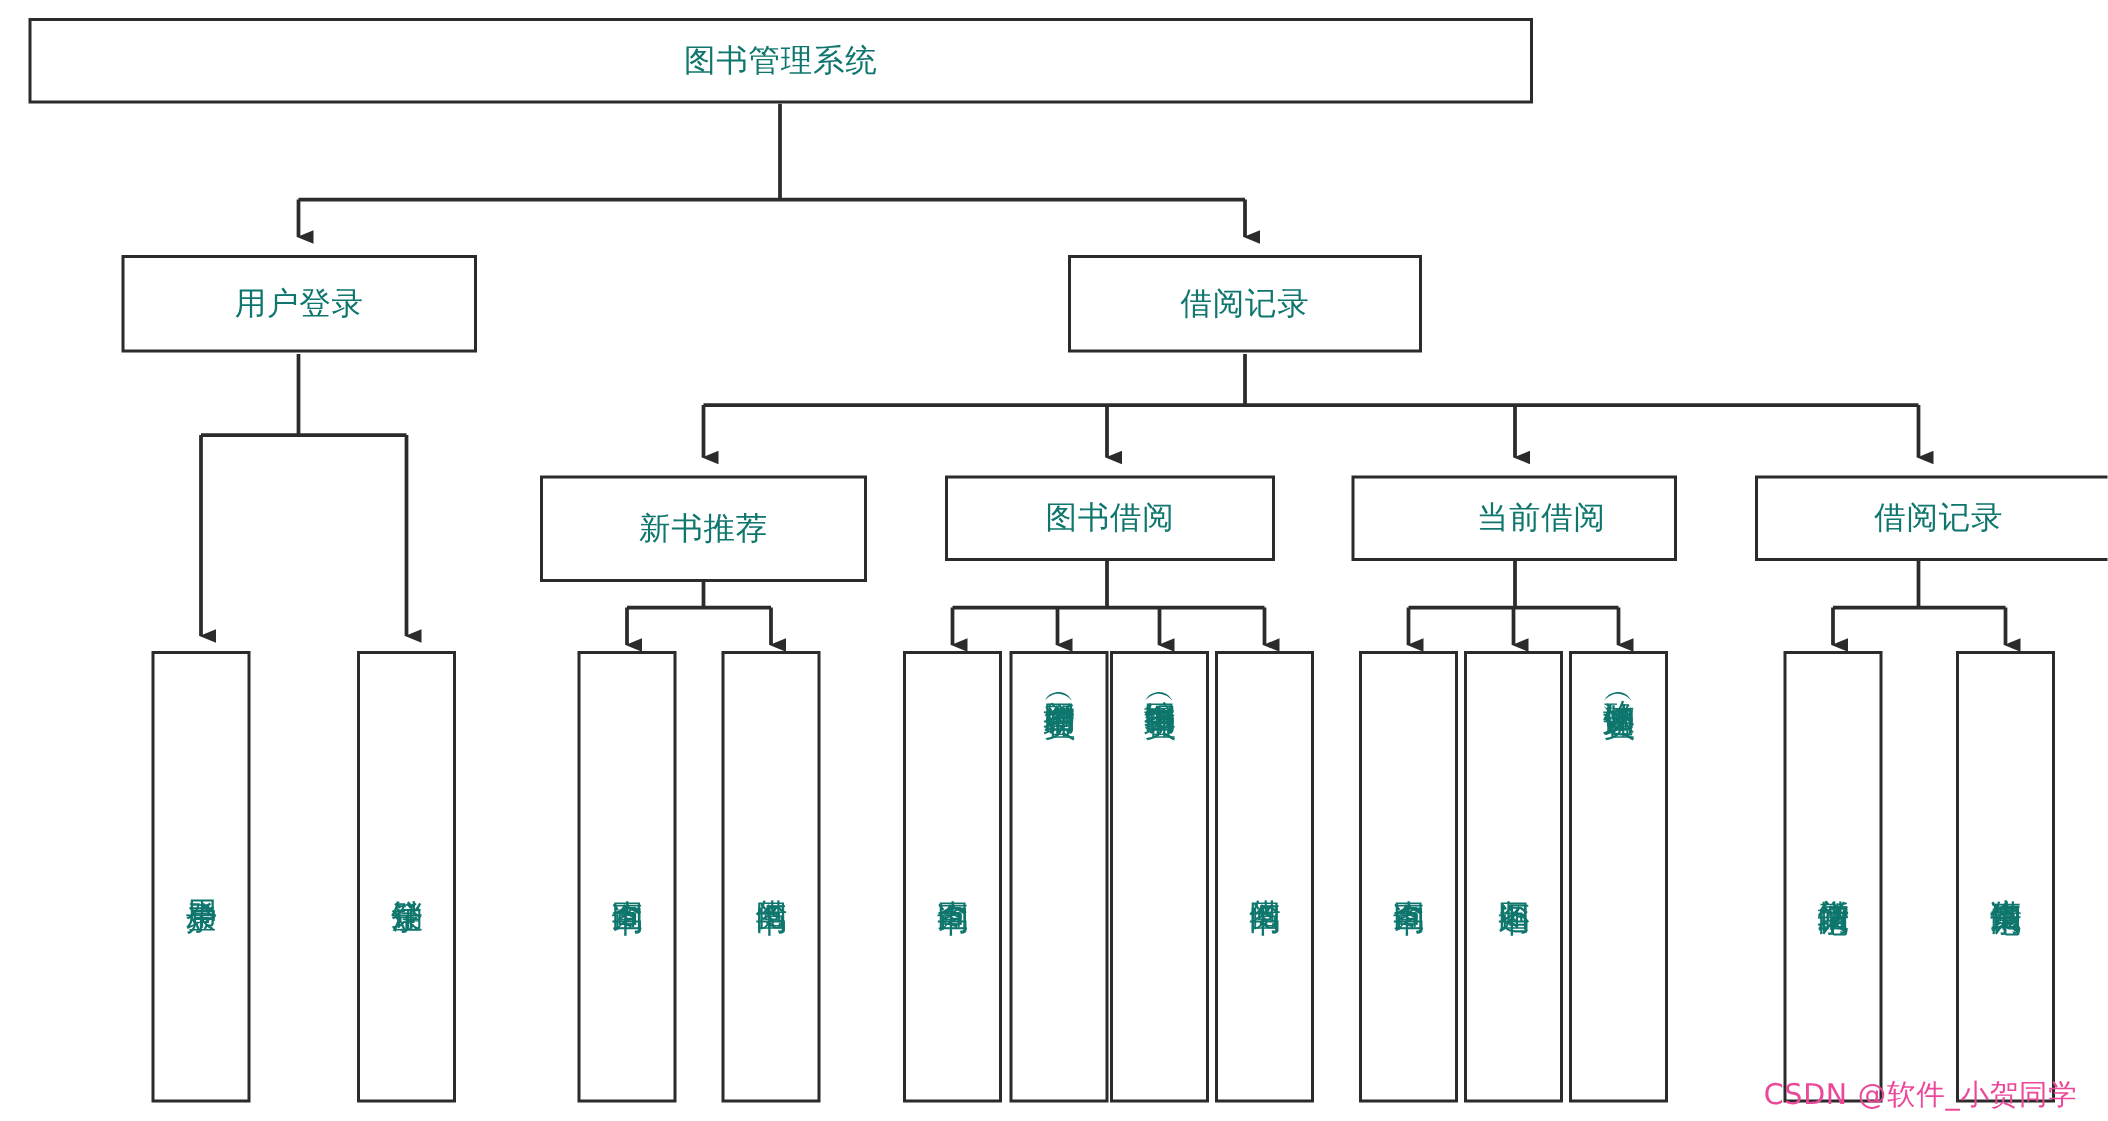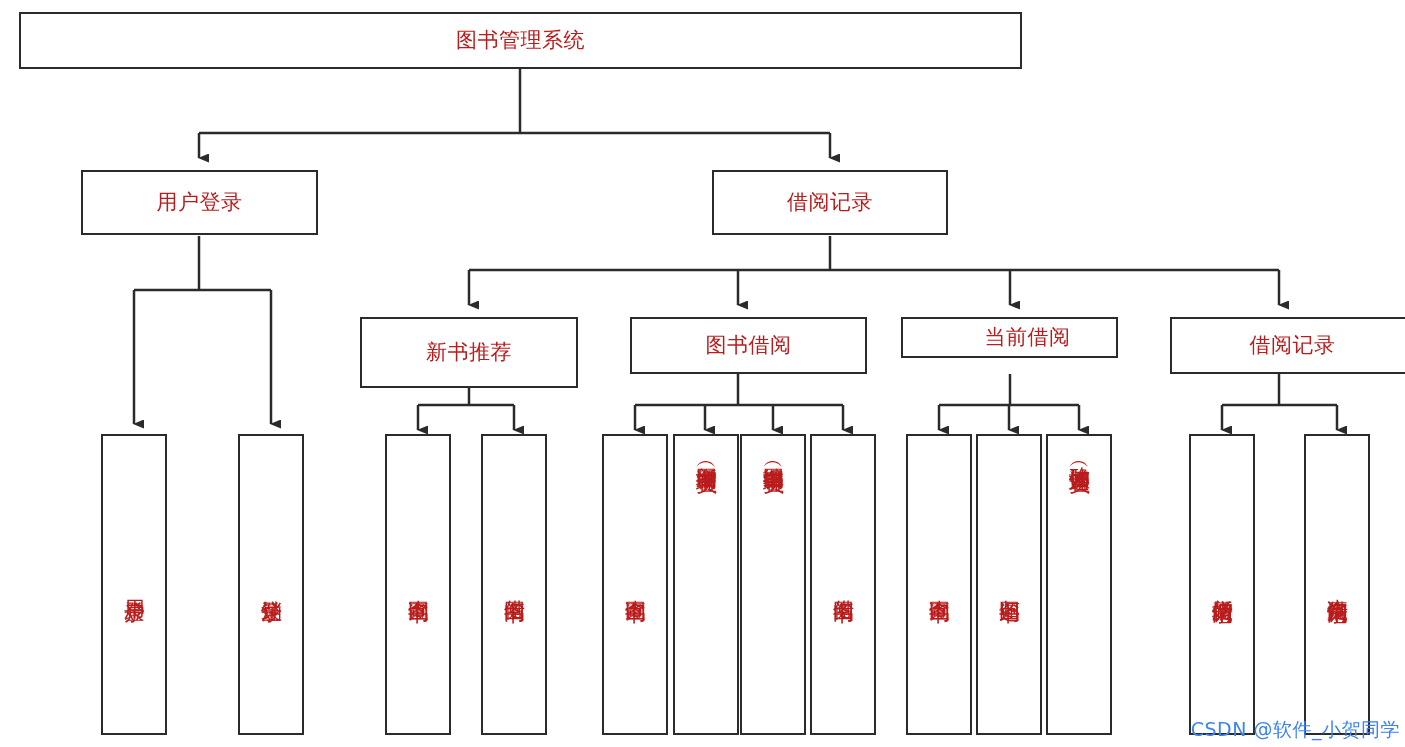--- a/index.html
+++ b/index.html
@@ -17,42 +17,42 @@
     border:2.5px solid #2b2b2b;
     display:flex;
     align-items:center;
     justify-content:center;
     text-align:center;
   }
   .node .lbl{
     font-size:21px;
     line-height:1.15;
     letter-spacing:0.5px;
-    color:#b91c1c;
+    color:#0f766e;
     white-space:nowrap;
   }
   .node.leaf .lbl{
     writing-mode:vertical-rl;
     text-orientation:upright;
     font-size:21px;
     line-height:1.18;
     letter-spacing:1px;
     white-space:normal;
     max-height:290px;
   }
   .node.leaf{
     align-items:flex-start;
     padding-top:14px;
   }
   .node.leaf.short{align-items:center;padding-top:0;}
   #watermark{
     position:absolute;
-    right:5px;bottom:4px;
+    right:20px;bottom:4px;
     font-size:19px;
-    color:#3b82f6;
+    color:#ec4899;
     letter-spacing:0.5px;
     white-space:nowrap;
     pointer-events:none;
   }
 </style>
 </head>
 <body>
 
 <div id="diagram-root">
 
@@ -113,24 +113,24 @@
   <div class="node" style="left:81px;top:170px;width:237px;height:65px;">
     <span class="lbl">用户登录</span>
   </div>
   <div class="node" style="left:712px;top:170px;width:236px;height:65px;">
     <span class="lbl">借阅记录</span>
   </div>
 
   <div class="node" style="left:360px;top:317px;width:218px;height:71px;">
     <span class="lbl">新书推荐</span>
   </div>
-  <div class="node" style="left:630px;top:317px;width:237px;height:57px;">
+  <div class="node" style="left:630px;top:317px;width:220px;height:57px;">
     <span class="lbl">图书借阅</span>
   </div>
-  <div class="node" style="left:901px;top:317px;width:217px;height:41px;padding-left:36px;">
+  <div class="node" style="left:901px;top:317px;width:217px;height:57px;padding-left:36px;">
     <span class="lbl">当前借阅</span>
   </div>
   <div class="node" style="left:1170px;top:317px;width:245px;height:57px;">
     <span class="lbl">借阅记录</span>
   </div>
 
   <div class="node leaf short" style="left:101px;top:434px;width:66px;height:301px;">
     <span class="lbl">用户登录</span>
   </div>
   <div class="node leaf short" style="left:238px;top:434px;width:66px;height:301px;">

